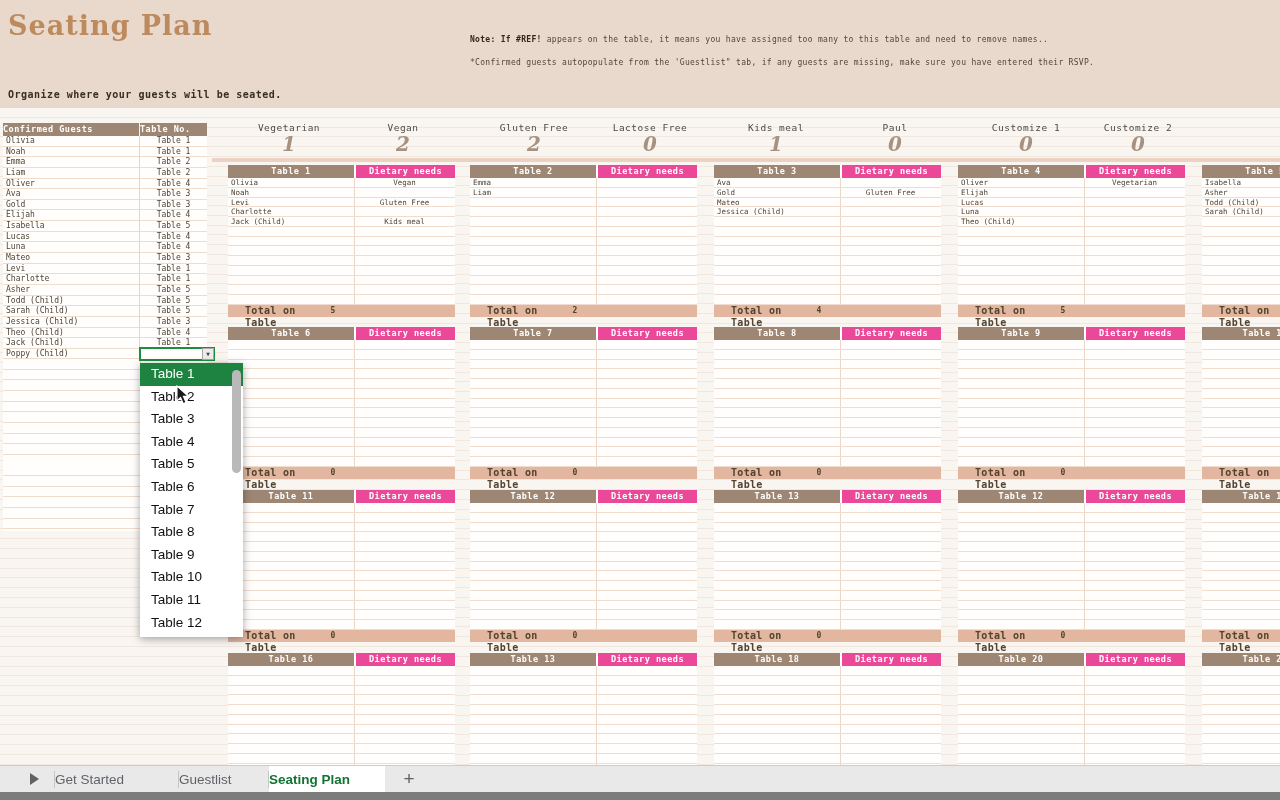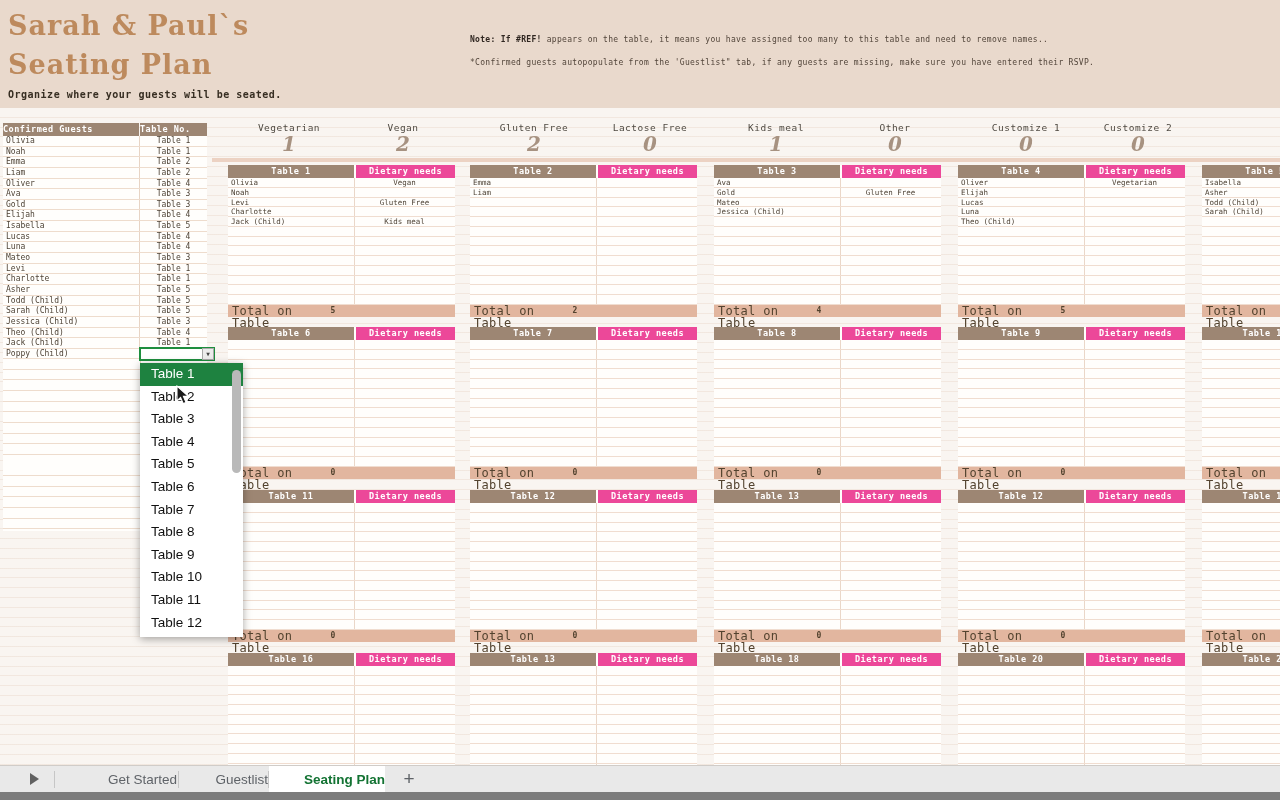--- a/index.html
+++ b/index.html
@@ -62,48 +62,47 @@
   .t-head { display:flex; height:13px; }
   .t-head-name { width:126px; margin-right:2px; background:#9d8673; color:#fff; font-weight:bold;
                  font-size:8.5px; line-height:13px; text-align:center; letter-spacing:0.5px; }
   .t-head-diet { width:99px; background:#ec4899; color:#fff; font-weight:bold; font-size:8.5px;
                  line-height:13px; text-align:center; letter-spacing:0.5px; }
   .t-row { display:flex; height:9.77px; border-bottom:1px solid #f0ddd0; }
   .t-row-name { width:127px; font-size:7.5px; color:#4e4336; line-height:9px; padding-left:3px;
                 border-right:1px solid #ead7c8; white-space:nowrap; overflow:hidden; }
   .t-row-diet { width:99px; font-size:7.5px; color:#4e4336; line-height:9px; text-align:center; white-space:nowrap; }
   .t-total { display:flex; height:12px; background:#e2b69f; }
-  .t-total-label { font-size:12px; font-weight:normal; color:#53432f; line-height:12px; padding-left:4px;
+  .t-total-label { font-size:10px; font-weight:bold; color:#53432f; line-height:12px; padding-left:17px;
                    width:90px; letter-spacing:0.3px; }
   .t-total-value { font-size:8px; font-weight:bold; color:#53432f; line-height:12px; width:30px; text-align:center; }
 
   
   #tabbar { position:absolute; left:0; top:765px; width:1280px; height:27px; background:#e9e9e9;
             border-top:1px solid #d0ccc8; z-index:30; font-family:"Liberation Sans", sans-serif; }
   #nav-arrow { position:absolute; left:30px; top:7px; width:0; height:0;
                border-top:6px solid transparent; border-bottom:6px solid transparent; border-left:9px solid #616161; }
-  .sheet-tab { position:absolute; top:0; height:27px; line-height:27px; text-align:right;
+  .sheet-tab { position:absolute; top:0; height:27px; line-height:27px; text-align:left;
                font-size:13.5px; color:#5f6368; }
   #tab-get-started { left:55px; width:122px; }
   #tab-guestlist { left:179px; width:89px; }
   #tab-seating-plan { left:269px; width:116px; background:#fff; color:#137333; font-weight:bold; }
   .tab-sep { position:absolute; top:5px; width:1px; height:17px; background:#c6c6c6; }
   #sep1 { left:54px; } #sep2 { left:178px; } #sep3 { left:268px; }
   #tab-add { position:absolute; left:395px; top:0; width:28px; height:27px; line-height:25px;
              text-align:center; font-size:19px; color:#5f6368; }
   #bottom-strip { position:absolute; left:0; top:792px; width:1280px; height:8px; background:#7c7c7c; z-index:30; }
 </style>
 </head>
 <body>
 
 <div id="stage">
 
   <div id="top-band">
     <div id="title">
-      <div>Sarah &amp; Paul`s</div>
       <div>Seating Plan</div>
     </div>
     <div id="subtitle">Organize where your guests will be seated.</div>
     <div id="instr2" class="instr"><b>Note: If #REF!</b><span> appears on the table, it means you have assigned too many to this table and need to remove names..</span></div>
     <div id="instr3" class="instr">*Confirmed guests autopopulate from the 'Guestlist" tab, if any guests are missing, make sure you have entered their RSVP.</div>
   </div>
 
   <div id="main">
     <div id="pink-band"></div>
     <div id="dietary-row">
@@ -121,21 +120,21 @@
         </div>
         <div class="cat" style="left: 585px;">
           <div class="cat-label">Lactose Free</div>
           <div class="cat-count">0</div>
         </div>
         <div class="cat" style="left: 711px;">
           <div class="cat-label">Kids meal</div>
           <div class="cat-count">1</div>
         </div>
         <div class="cat" style="left: 830px;">
-          <div class="cat-label">Other</div>
+          <div class="cat-label">Paul</div>
           <div class="cat-count">0</div>
         </div>
         <div class="cat" style="left: 961px;">
           <div class="cat-label">Customize 1</div>
           <div class="cat-count">0</div>
         </div>
         <div class="cat" style="left: 1073px;">
           <div class="cat-label">Customize 2</div>
           <div class="cat-count">0</div>
         </div>

